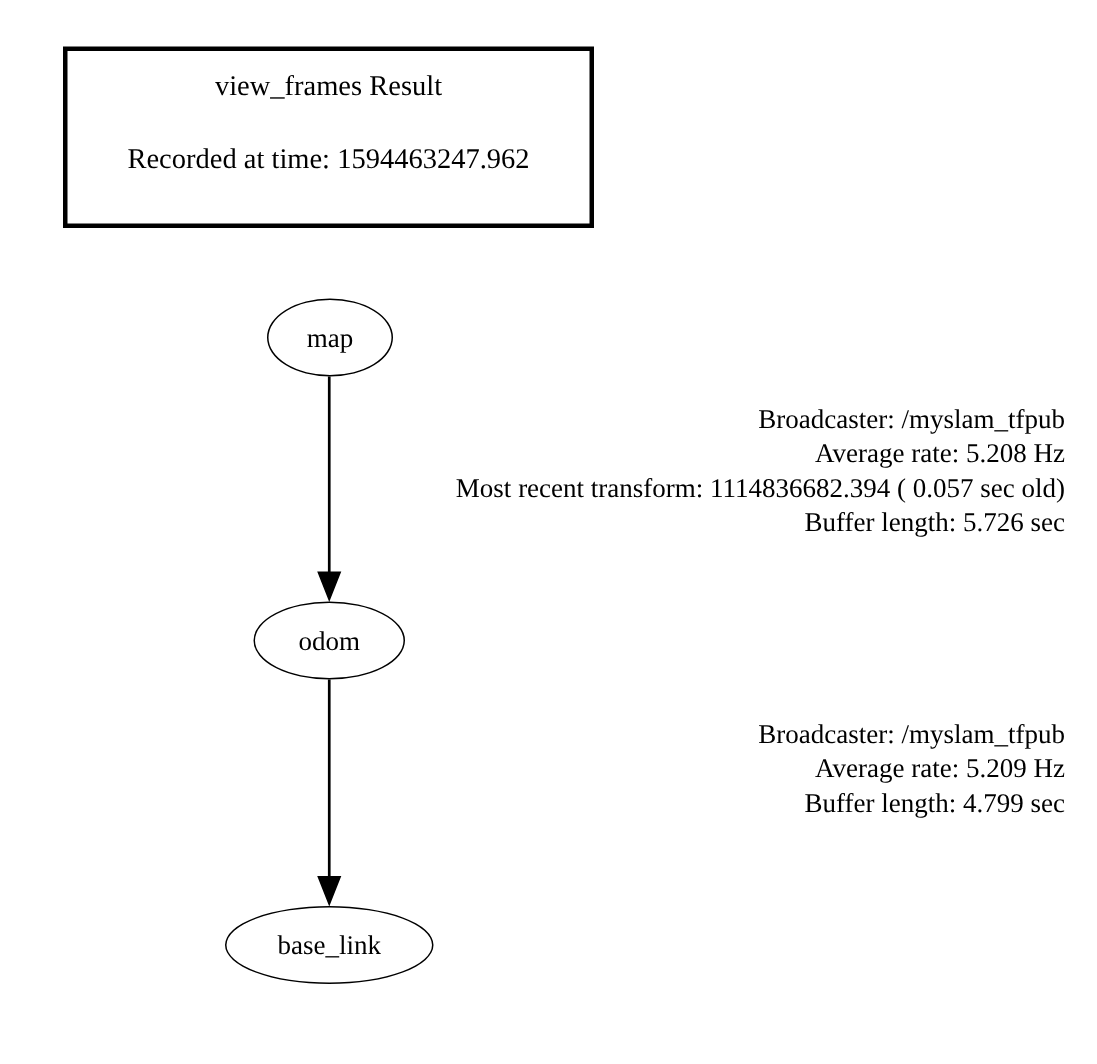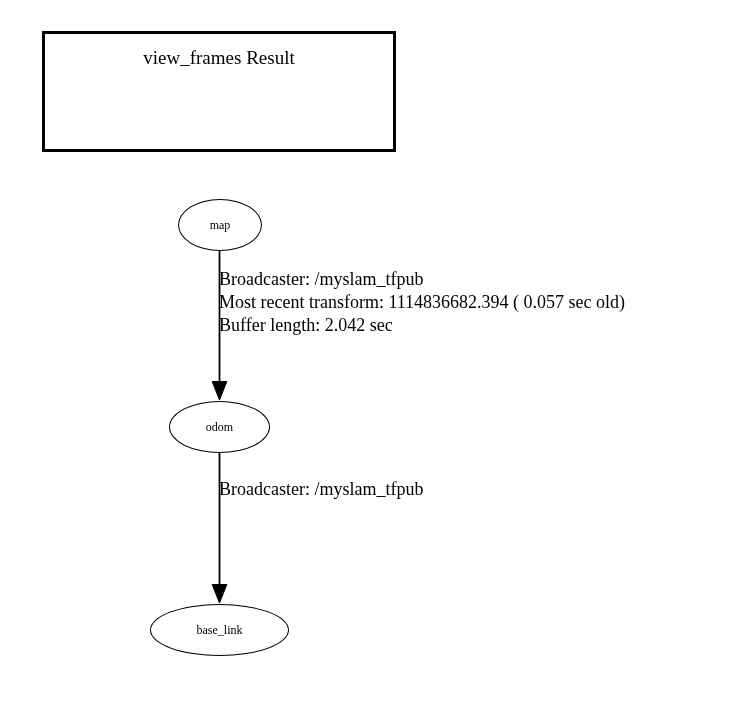--- a/index.html
+++ b/index.html
@@ -61,33 +61,33 @@
     position: absolute;
     display: flex;
     align-items: center;
     justify-content: center;
     border: 1.4px solid #000000;
     border-radius: 50%;
     background: #ffffff;
     box-sizing: border-box;
   }
   .node-label {
-    font-size: 12px;
+    font-size: 18px;
     line-height: 18px;
     white-space: nowrap;
   }
 
   #node-map      { left: 178px; top: 199px; width: 84px;  height: 52px; }
   #node-odom     { left: 169px; top: 401px; width: 101px; height: 52px; }
   #node-baselink { left: 150px; top: 604px; width: 139px; height: 52px; }
 
   
   .edge-label {
     position: absolute;
-    text-align: left;
+    text-align: right;
     font-size: 18px;
     line-height: 23px;
     white-space: nowrap;
   }
   .edge-label div { white-space: nowrap; }
 
   #edge-label-1 { left: 219px; top: 268px; width: 491px; }
   #edge-label-2 { left: 219px; top: 478px; width: 491px; }
 
   svg#edges {
@@ -99,20 +99,21 @@
     pointer-events: none;
   }
 </style>
 </head>
 <body>
 
 <div id="canvas">
 
   <div class="header-box">
     <div class="header-title">view_frames Result</div>
+    <div class="header-subtitle">Recorded at time: 1594463247.962</div>
   </div>
 
   <svg id="edges" viewBox="0 0 731 709" xmlns="http://www.w3.org/2000/svg">
 
     <g>
       <line x1="219.5" y1="251" x2="219.5" y2="383" stroke="#000000" stroke-width="1.8"></line>
       <polygon points="219.5,400 212.2,381.5 226.8,381.5" fill="#000000" stroke="#000000" stroke-width="1"></polygon>
     </g>
 
     <g>
@@ -128,21 +129,24 @@
   <div class="node" id="node-odom">
     <span class="node-label">odom</span>
   </div>
 
   <div class="node" id="node-baselink">
     <span class="node-label">base_link</span>
   </div>
 
   <div class="edge-label" id="edge-label-1">
     <div>Broadcaster: /myslam_tfpub</div>
+    <div>Average rate: 5.208 Hz</div>
     <div>Most recent transform: 1114836682.394 ( 0.057 sec old)</div>
-    <div>Buffer length: 2.042 sec</div>
+    <div>Buffer length: 5.726 sec</div>
   </div>
 
   <div class="edge-label" id="edge-label-2">
     <div>Broadcaster: /myslam_tfpub</div>
+    <div>Average rate: 5.209 Hz</div>
+    <div>Buffer length: 4.799 sec</div>
   </div>
 
 </div>
 
 </body></html>

